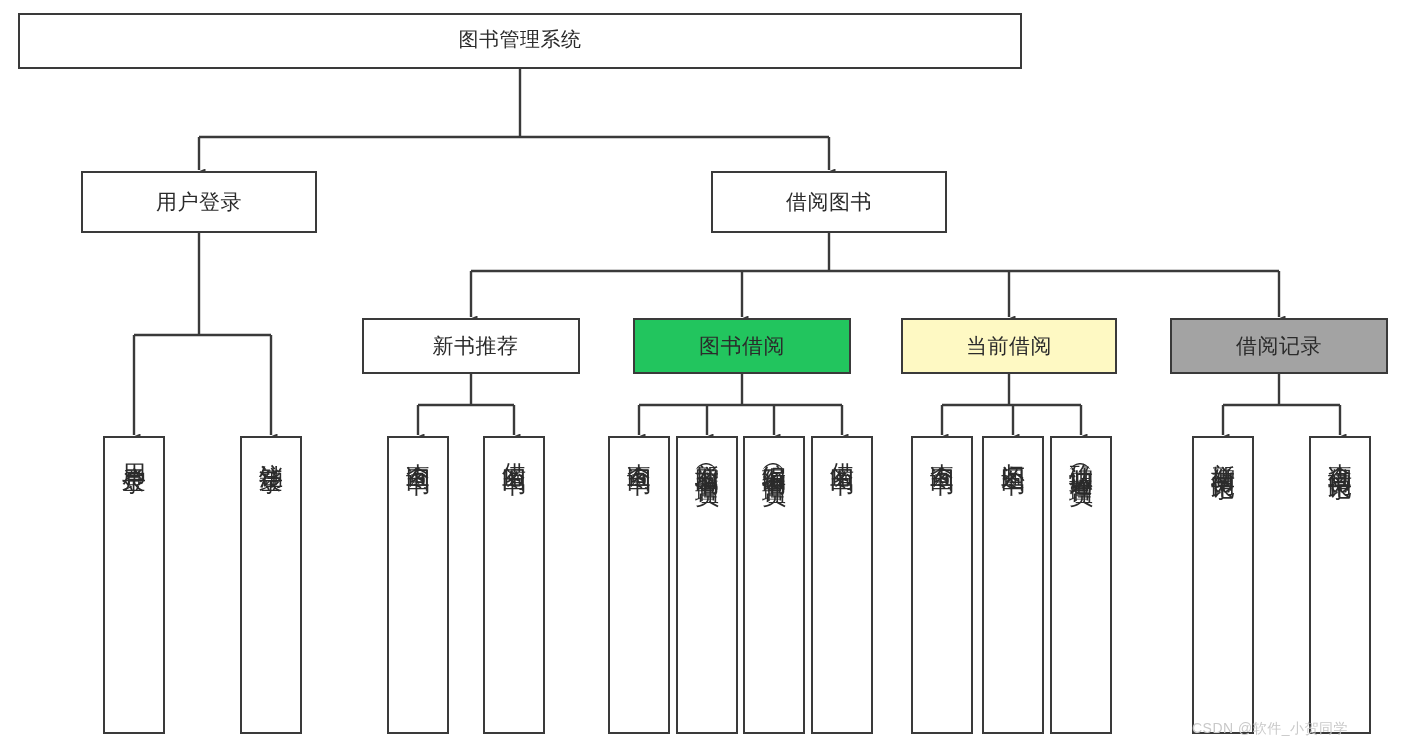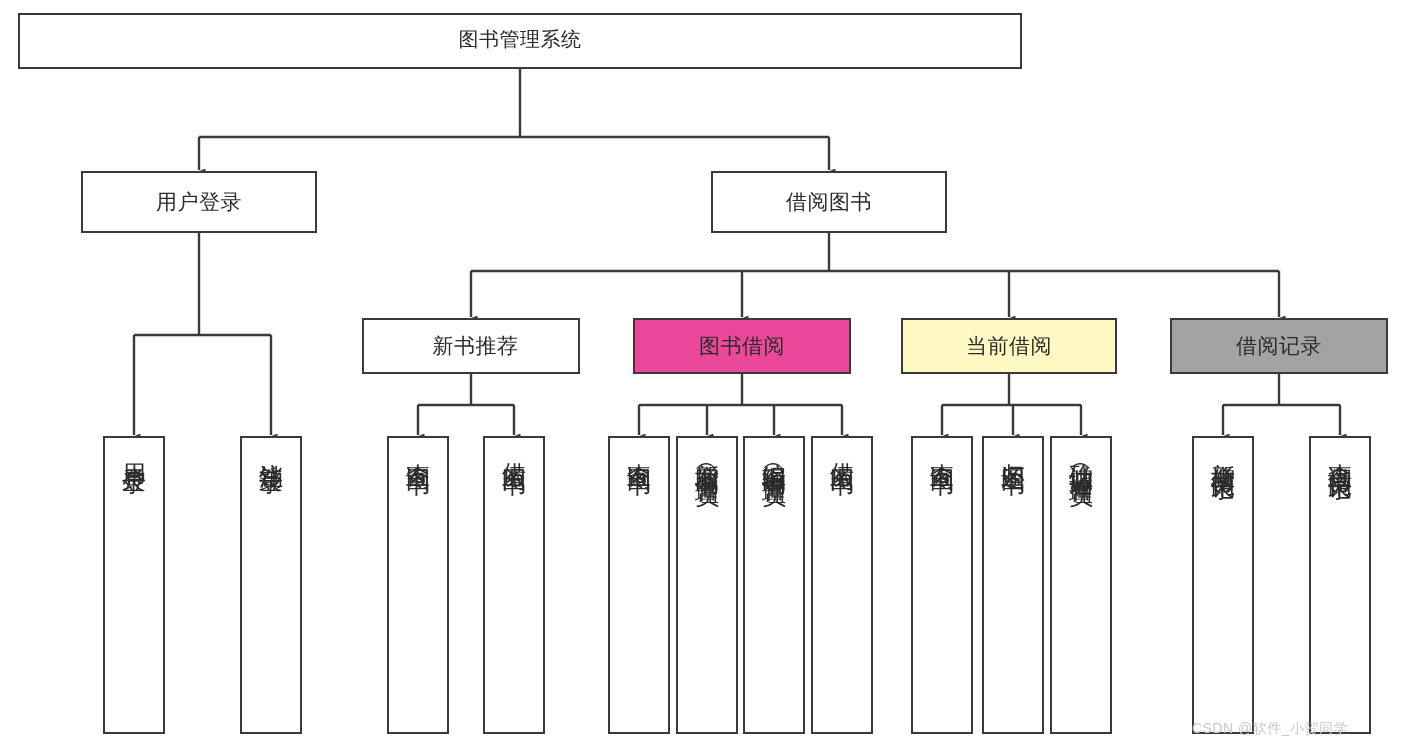--- a/index.html
+++ b/index.html
@@ -66,21 +66,21 @@
       </div>
       <div class="node h" style="left: 81px; top: 171px; width: 236px; height: 62px; border-color: rgb(58, 58, 58); background: rgb(255, 255, 255);">
         <span class="lbl" style="color: rgb(43, 43, 43);">用户登录</span>
       </div>
       <div class="node h" style="left: 711px; top: 171px; width: 236px; height: 62px; border-color: rgb(58, 58, 58); background: rgb(255, 255, 255);">
         <span class="lbl" style="color: rgb(43, 43, 43);">借阅图书</span>
       </div>
       <div class="node h" style="left: 362px; top: 318px; width: 218px; height: 56px; border-color: rgb(58, 58, 58); background: rgb(255, 255, 255);">
         <span class="lbl" style="color: rgb(43, 43, 43); margin-left: 9px;">新书推荐</span>
       </div>
-      <div class="node h" style="left: 633px; top: 318px; width: 218px; height: 56px; border-color: rgb(58, 58, 58); background: #ec4899;">
+      <div class="node h" style="left: 633px; top: 318px; width: 218px; height: 56px; border-color: rgb(58, 58, 58); background: #22c55e;">
         <span class="lbl" style="color: rgb(43, 43, 43);">图书借阅</span>
       </div>
       <div class="node h" style="left: 901px; top: 318px; width: 216px; height: 56px; border-color: rgb(58, 58, 58); background: #fef9c3;">
         <span class="lbl" style="color: rgb(43, 43, 43);">当前借阅</span>
       </div>
       <div class="node h" style="left: 1170px; top: 318px; width: 218px; height: 56px; border-color: rgb(58, 58, 58); background: #a3a3a3;">
         <span class="lbl" style="color: rgb(43, 43, 43);">借阅记录</span>
       </div>
       <div class="node v" style="left: 103px; top: 436px; width: 62px; height: 298px; border-color: rgb(58, 58, 58); background: rgb(255, 255, 255);">
         <span class="lbl" style="color: rgb(43, 43, 43);">用户登录</span>

